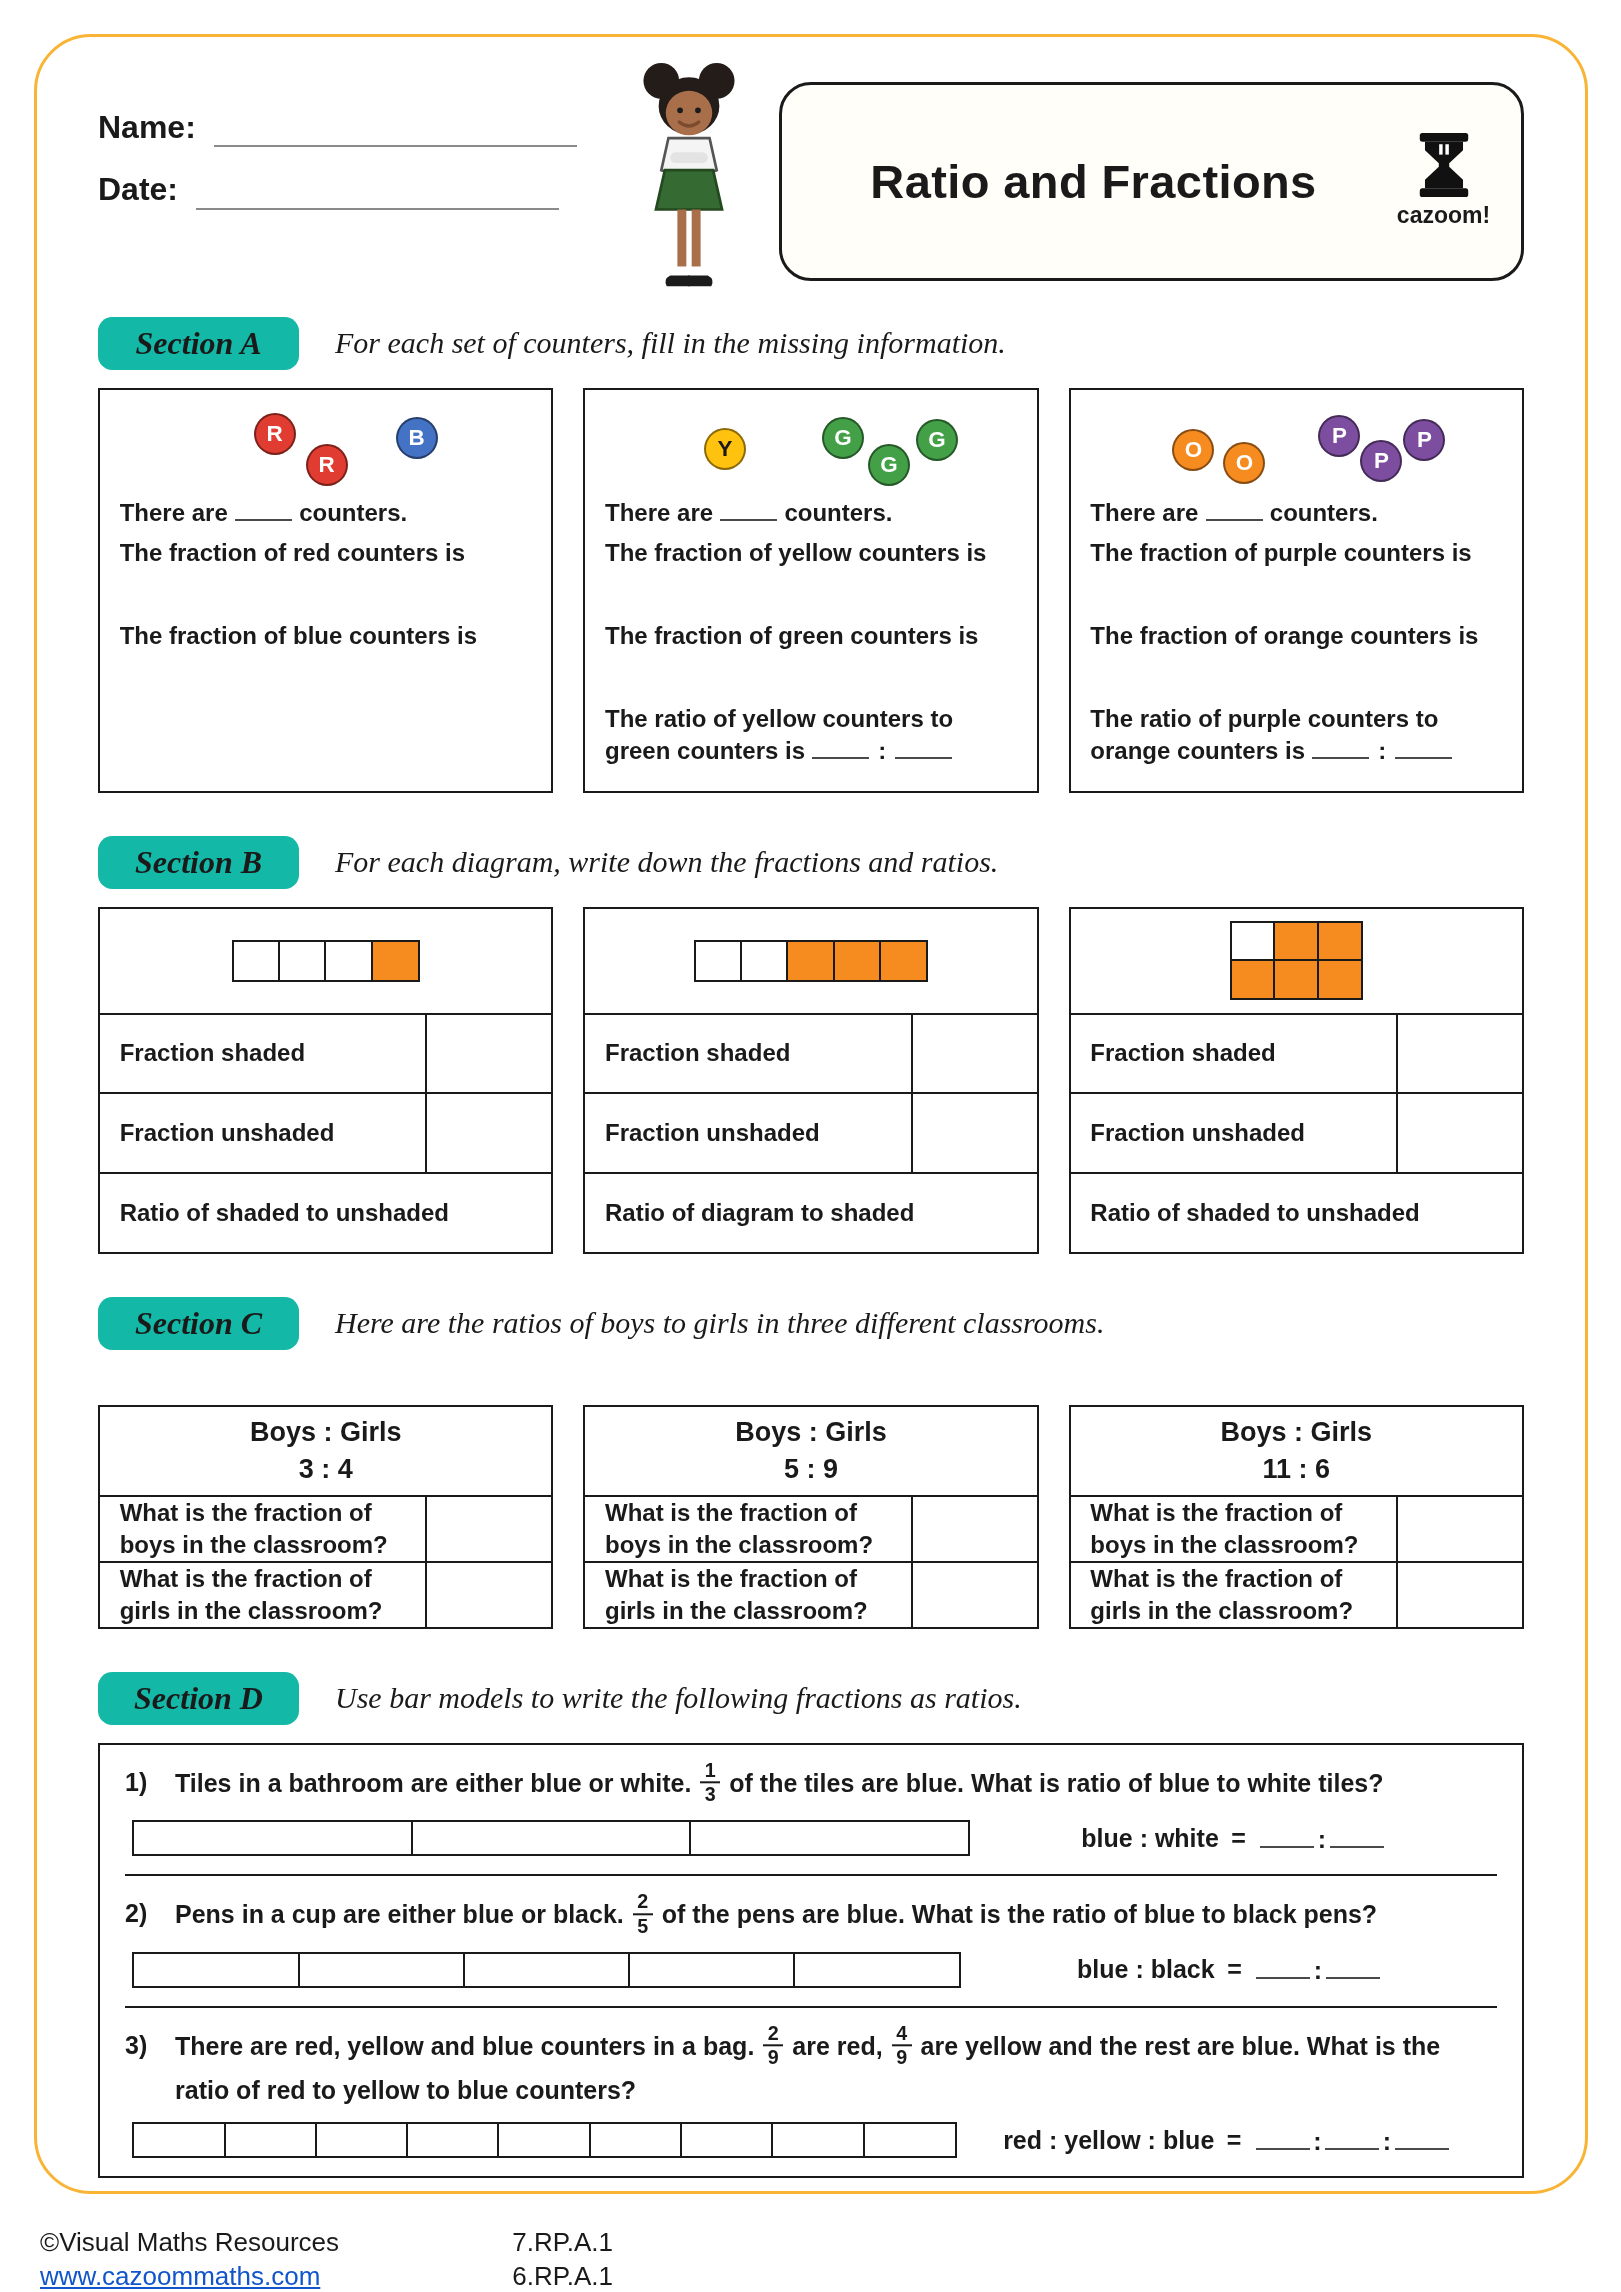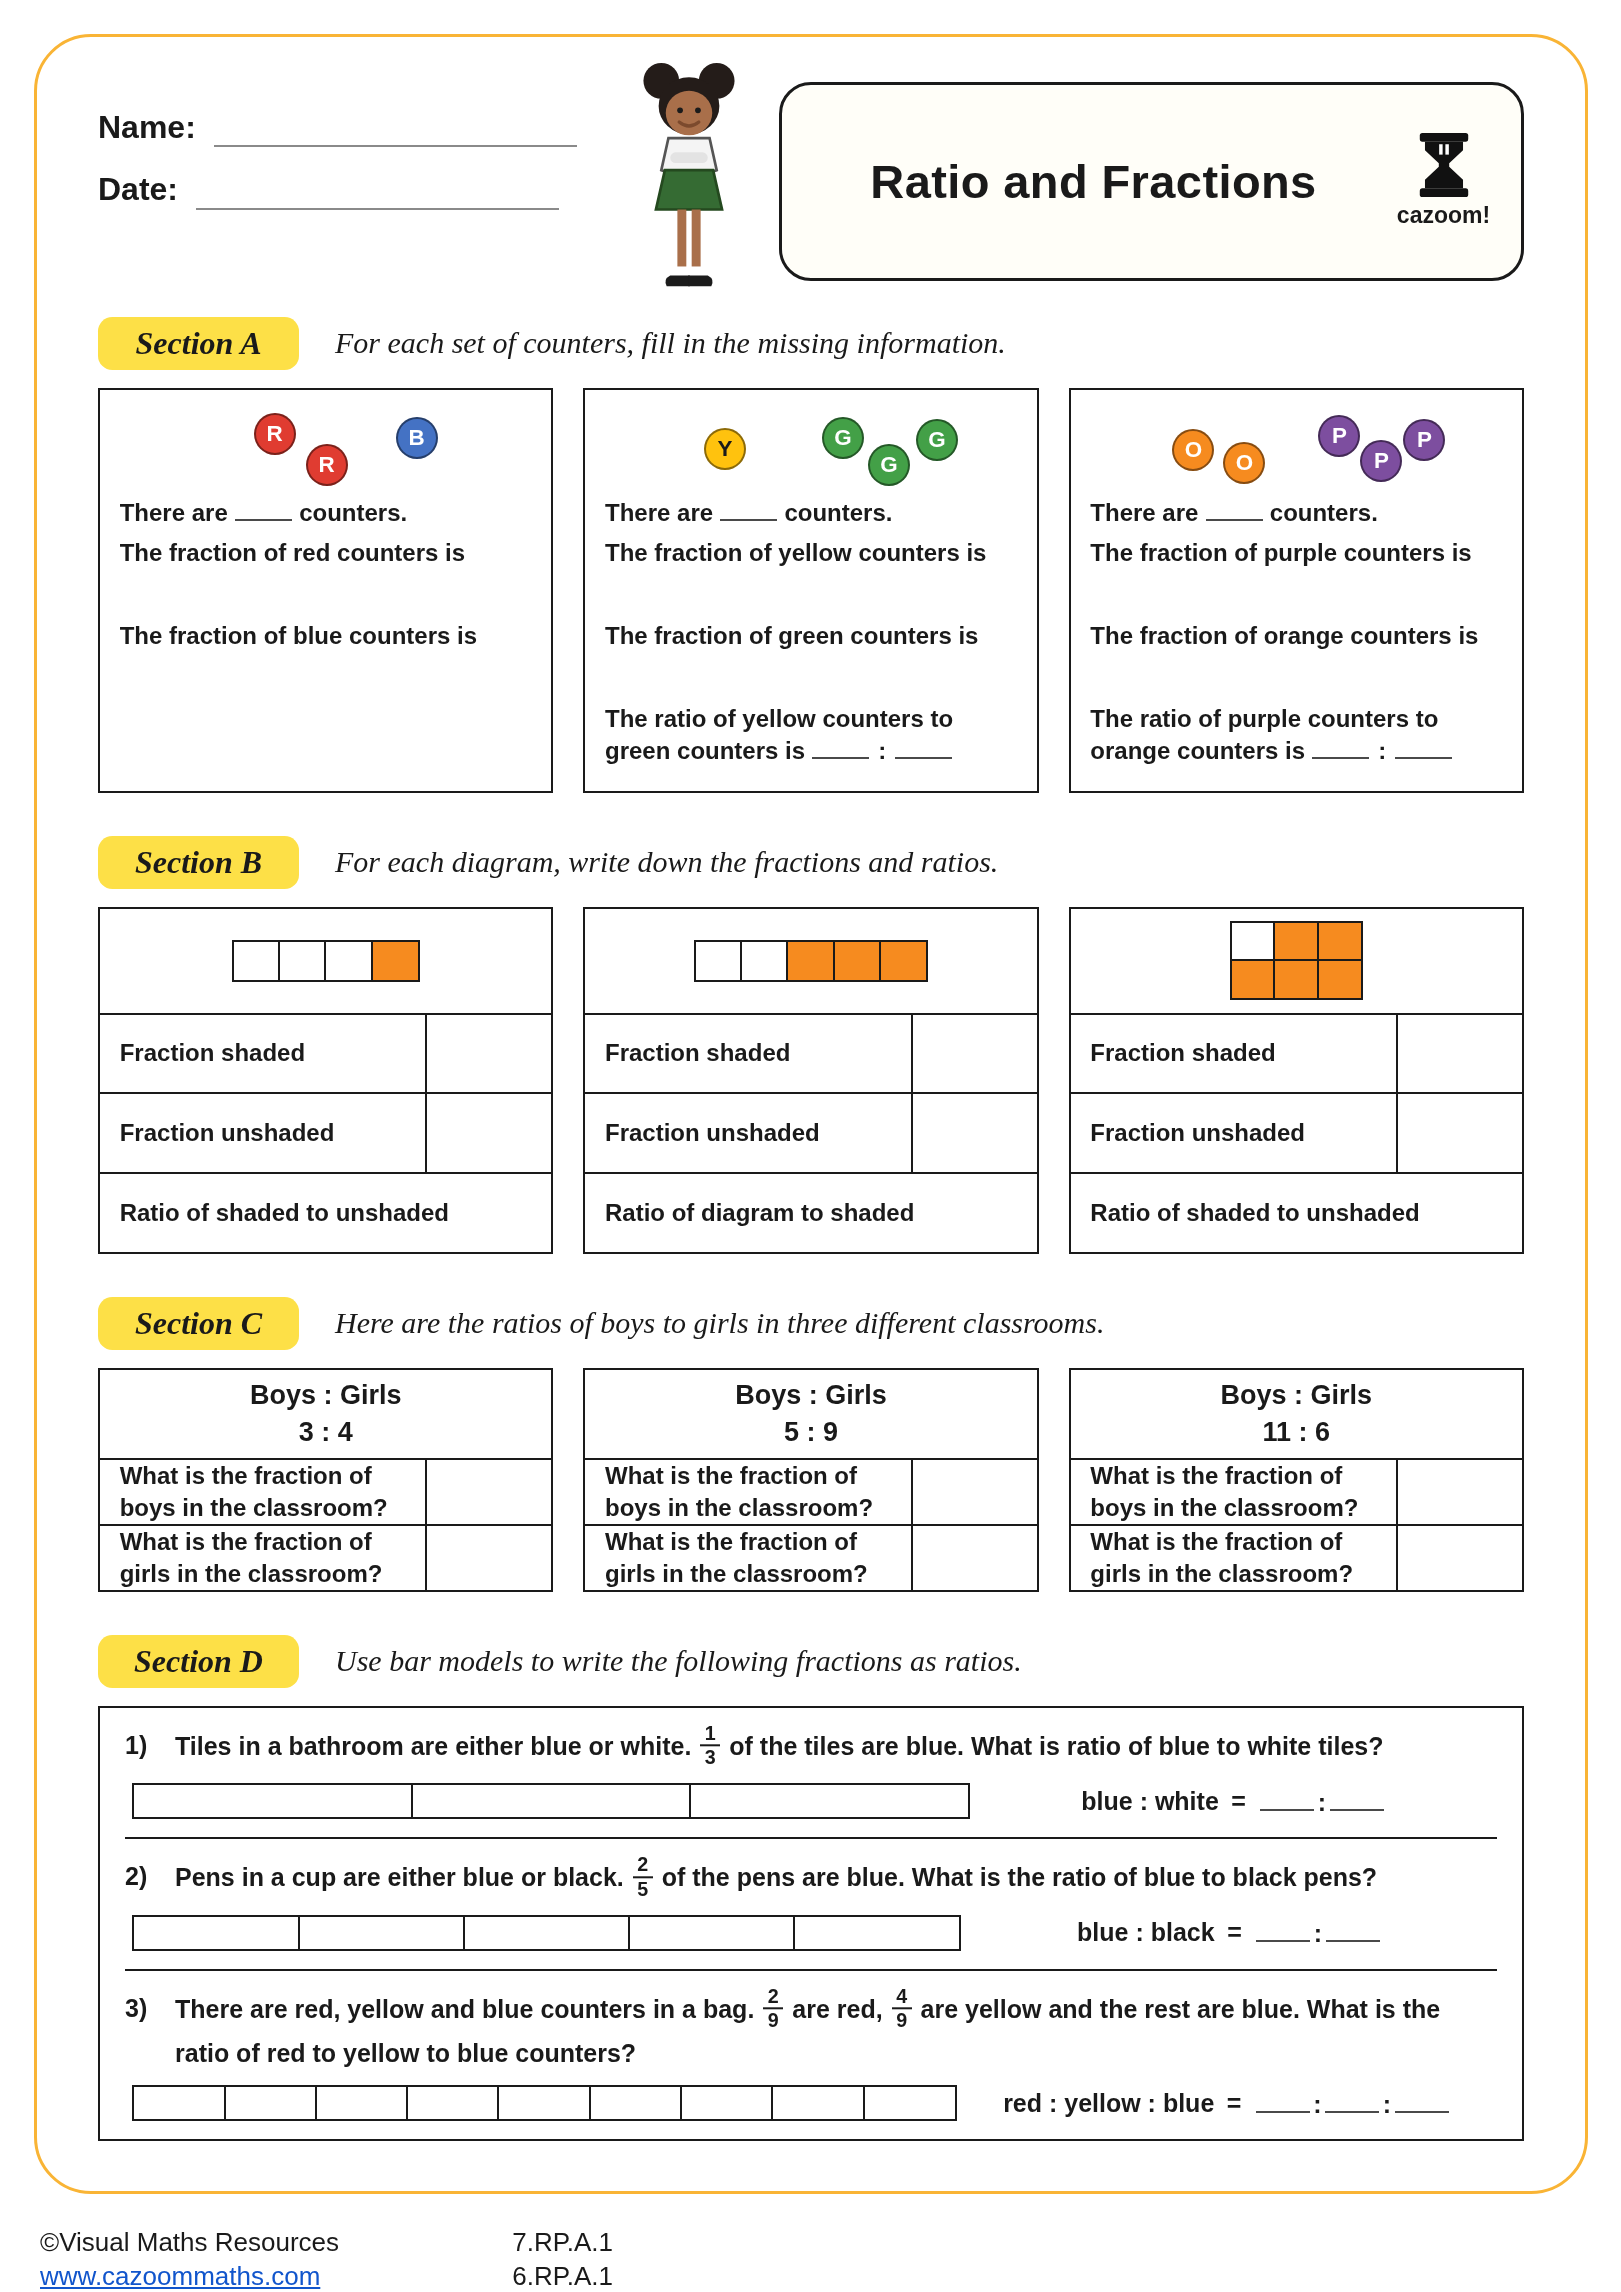--- a/index.html
+++ b/index.html
@@ -27,21 +27,21 @@
     display:flex;align-items:center;padding:0 23px 0 16px;
   }
   .title-text{flex:1;text-align:center;font-size:47px;font-weight:700;letter-spacing:0.4px;}
   .logo{width:109px;display:flex;flex-direction:column;align-items:center;gap:1.8px;}
   .logo-text{font-size:23px;font-weight:800;}
   
   .sec-row{display:flex;align-items:center;}
   .sec-row.first{margin-top:12.5px;}
   .sec-row.later{margin-top:43px;}
   .sec-pill{
-    background:#fde047;border-radius:14.3px;width:201px;padding:8px 0;text-align:center;
+    background:#14b8a6;border-radius:14.3px;width:201px;padding:8px 0;text-align:center;
     font-family:"Liberation Serif",serif;font-style:italic;font-weight:700;font-size:32px;
   }
   .sec-instr{margin-left:36px;font-family:"Liberation Serif",serif;font-style:italic;font-size:30px;}
   
   .boxes{display:flex;gap:30px;margin-top:18px;}
   .box{flex:1;border:2.7px solid #1a1a1a;box-sizing:border-box;background:#fff;min-width:0;}
   
   .abox{height:405px;padding:0 19.7px;position:relative;}
   .counter-area{position:relative;height:106px;}
   .counter{
@@ -74,21 +74,21 @@
   .cell{width:49px;height:42px;border:2.7px solid #1a1a1a;box-sizing:border-box;margin-left:-2.7px;background:#fff;}
   .cell:first-child{margin-left:0;}
   .grid-wrap{display:flex;flex-direction:column;align-items:center;}
   .grid-row{display:flex;}
   .grid-row + .grid-row{margin-top:-2.7px;}
   .grid-row .cell{width:46px;height:41px;}
   .brow{border-top:2.7px solid #1a1a1a;flex:1;display:flex;align-items:stretch;min-height:0;}
   .brow-label{flex:1;display:flex;align-items:center;padding-left:19.7px;font-size:24px;font-weight:700;}
   .answer-cell{width:124px;flex:none;border-left:2.7px solid #1a1a1a;}
   
-  .cbox{height:224px;display:flex;flex-direction:column;}
+  .cbox{height:224px;display:flex;flex-direction:column;margin-top:37px;}
   .chead{height:88px;flex:none;display:flex;flex-direction:column;justify-content:center;
     align-items:center;font-weight:700;font-size:27px;line-height:1.35;}
   .crow{border-top:2.7px solid #1a1a1a;flex:1;display:flex;align-items:stretch;}
   .crow-label{flex:1;display:flex;align-items:center;padding-left:19.7px;padding-right:7.2px;
     font-size:24px;font-weight:700;line-height:1.3;}
   
   .dbox{border:2.7px solid #1a1a1a;box-sizing:border-box;margin-top:18px;padding:0 25px;background:#fff;}
   .dprob{padding:18px 0 18px;}
   .dprob + .dprob{border-top:2.7px solid #1a1a1a;}
   .dtext{display:flex;font-size:25px;font-weight:700;line-height:1.55;}

